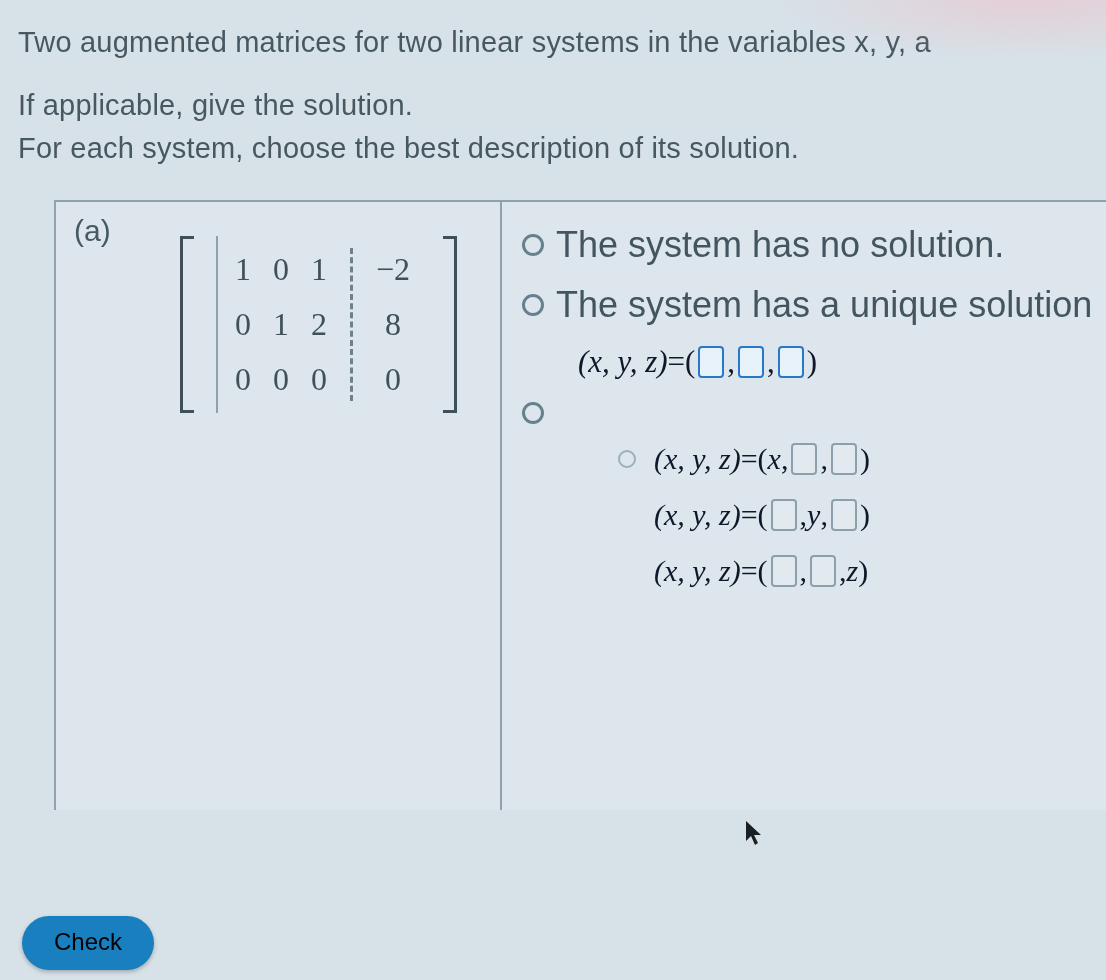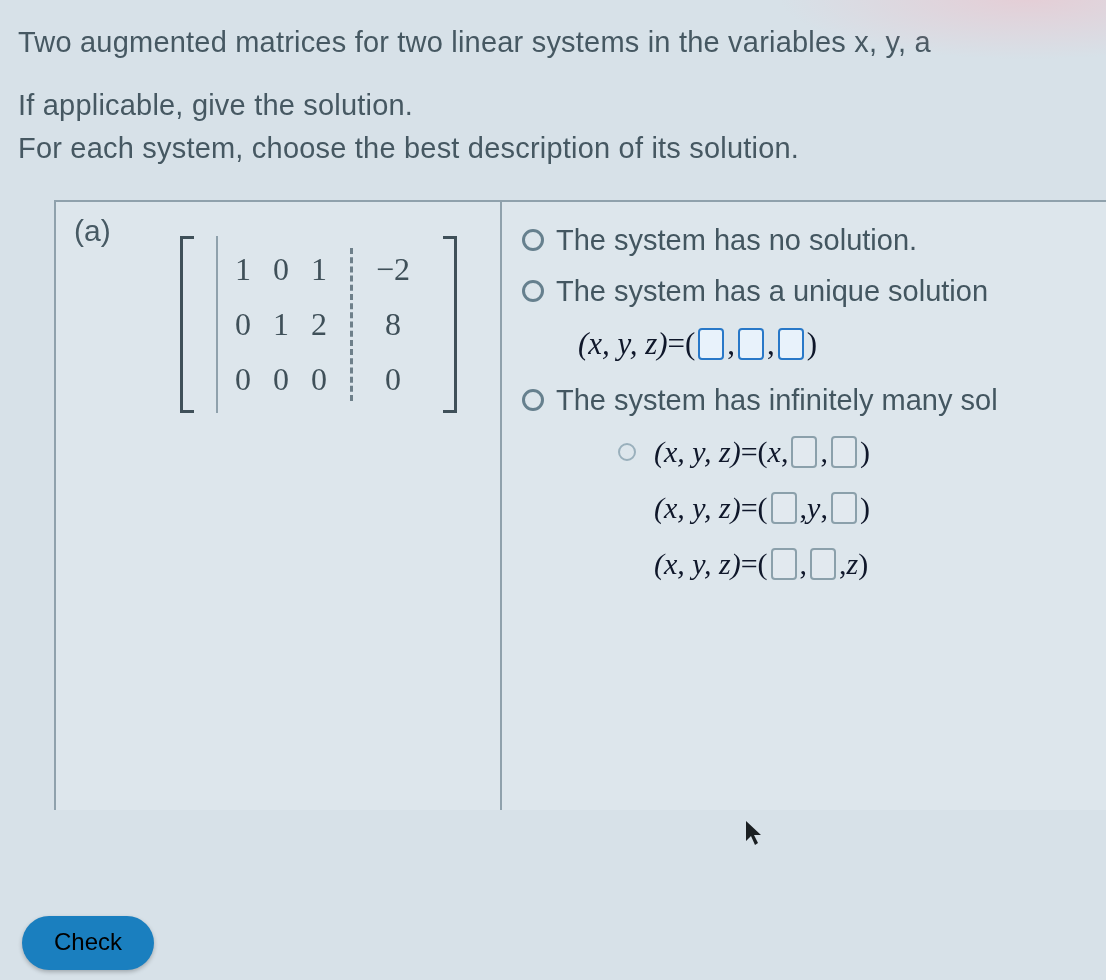--- a/index.html
+++ b/index.html
@@ -97,21 +97,21 @@
   .augbar {
     width: 0;
     border-left: 3px dashed #6e808a;
     margin: 6px 12px;
     align-self: stretch;
   }
   .opt-row {
     display: flex;
     align-items: center;
     gap: 12px;
-    font-size: 29px;
+    font-size: 36px;
     color: #435660;
     margin: 8px 0 18px 0;
     white-space: nowrap;
   }
   .radio-outer {
     width: 22px; height: 22px;
     border: 3px solid #66808e;
     border-radius: 50%;
     flex: 0 0 auto;
   }
@@ -262,21 +262,20 @@
         <span class="inbox"></span>
         <span class="up">, </span>
         <span class="inbox"></span>
         <span class="up">, </span>
         <span class="inbox"></span>
         <span class="up">)</span>
       </div>
 
       <div class="opt-row">
         <span class="radio-outer"></span>
-        <span>The system has infinitely many sol</span>
       </div>
 
       <div class="eq sub" style="margin-top:6px;">
         <span class="radio-sub" style="margin-right:18px;"></span>
         <span>(x, y, z)</span>
         <span class="up"> = </span>
         <span class="up">(</span>
         <span>x</span>
         <span class="up">, </span>
         <span class="inbox gray"></span>

